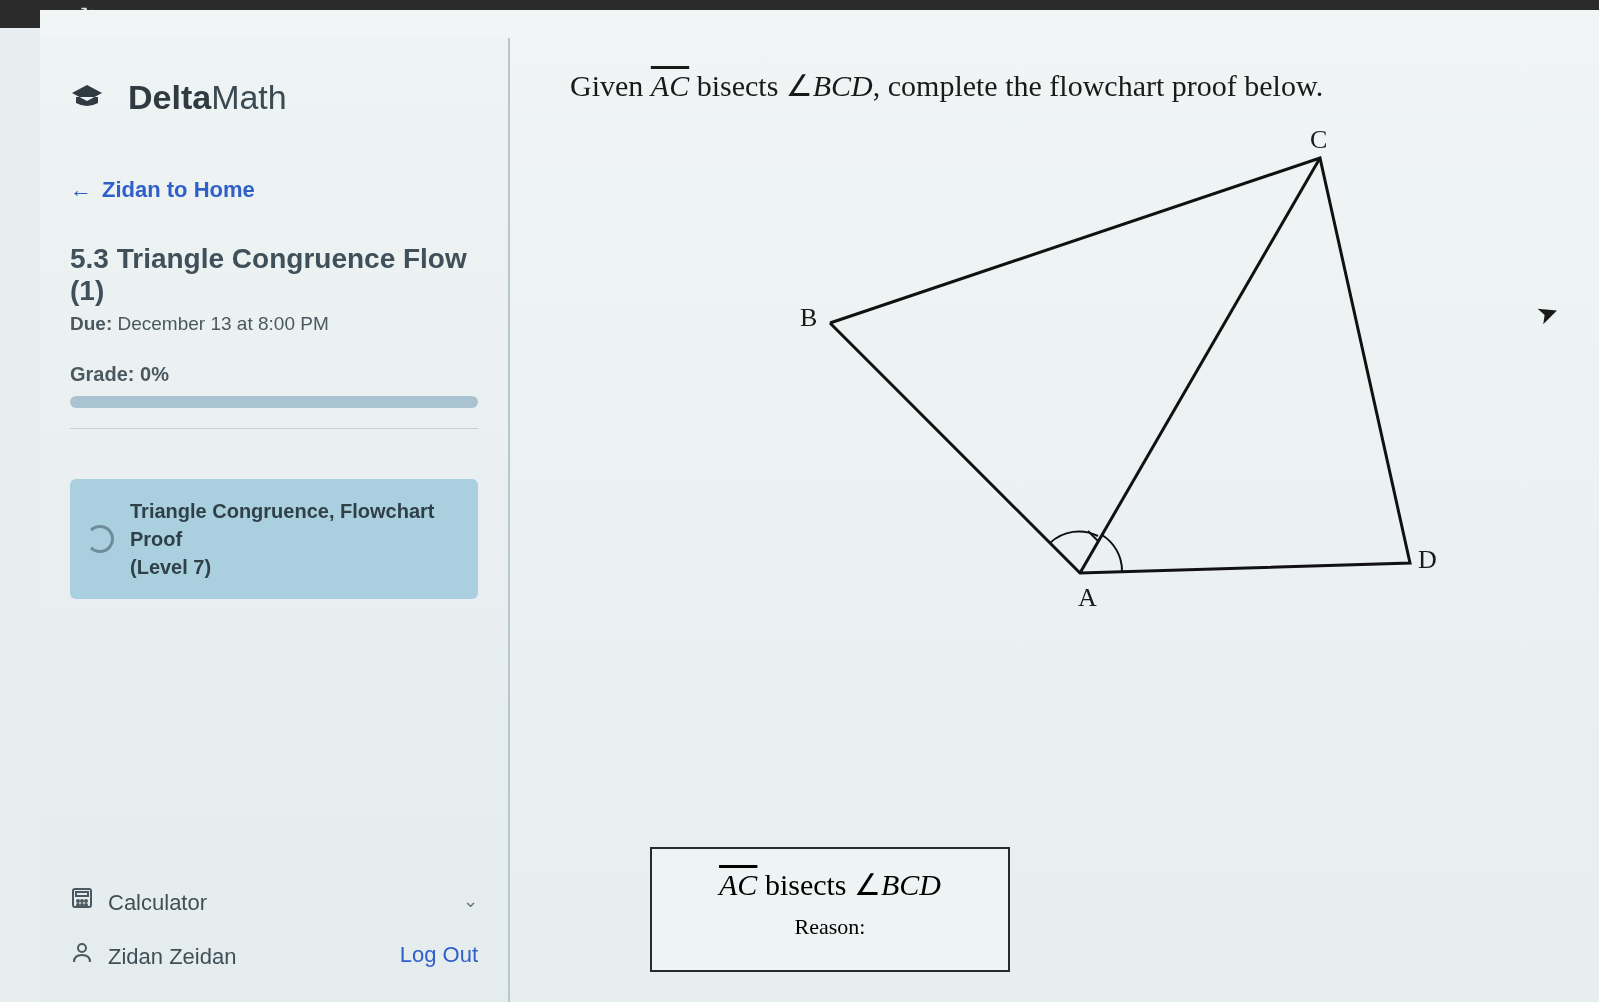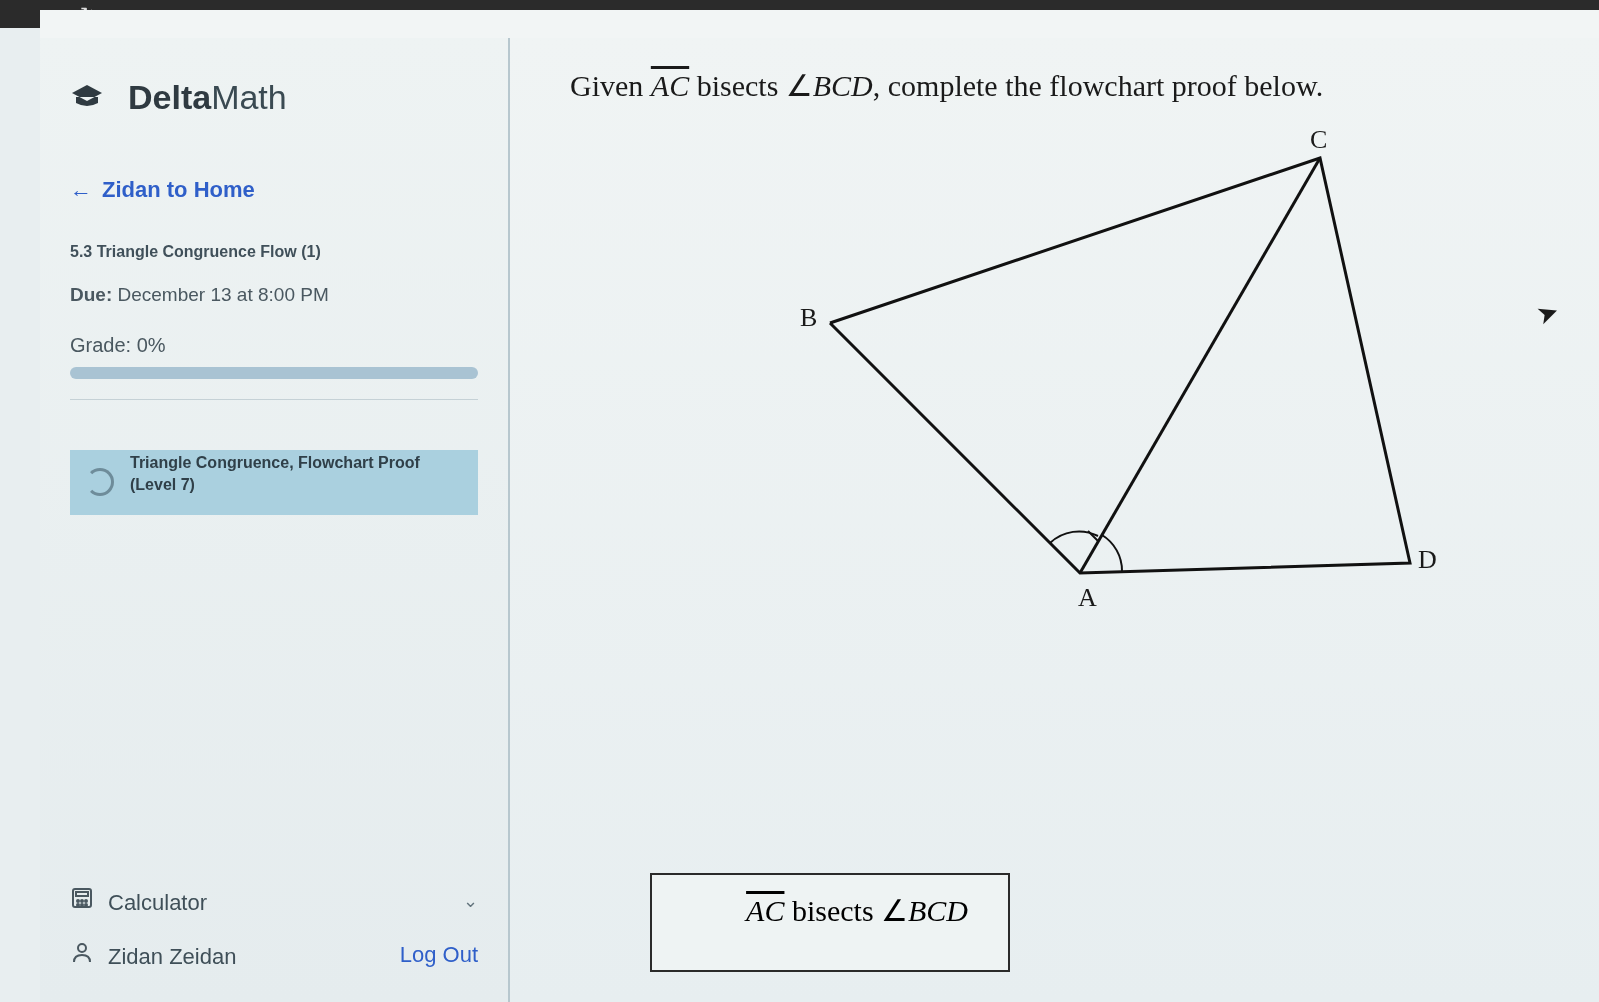--- a/index.html
+++ b/index.html
@@ -54,43 +54,43 @@
   .back-link {
     color: #2f5fc9;
     font-size: 22px;
     font-weight: 600;
     display: flex;
     align-items: center;
     gap: 10px;
     margin-bottom: 40px;
   }
   .assignment-title {
-    font-size: 16px;
+    font-size: 28px;
     font-weight: 700;
     color: #40505a;
-    margin-bottom: 23px;
+    margin-bottom: 6px;
   }
   .due-line { font-size: 19px; color: #4a5860; margin-bottom: 28px; }
   .due-line .lbl { font-weight: 600; }
-  .grade-line { font-size: 20px; color: #4a5860; margin-bottom: 10px; }
+  .grade-line { font-size: 20px; color: #4a5860; margin-bottom: 10px; font-weight: bold; }
   .progress-track {
     height: 12px;
     background: #a9c3d3;
     border-radius: 6px;
     margin-bottom: 20px;
   }
   .divider { border-top: 1px solid #c5d1d6; margin: 20px 0 50px; }
   .topic-card {
     background: #aad0df;
-    border-radius: 0;
-    padding: 2px 20px 18px 60px;
+    border-radius: 6px;
+    padding: 18px 20px 18px 60px;
     position: relative;
     color: #304049;
     font-weight: 700;
-    font-size: 16px;
+    font-size: 20px;
     line-height: 1.4;
   }
   .topic-card .cycle {
     position: absolute;
     left: 16px; top: 50%;
     transform: translateY(-50%);
     width: 28px; height: 28px;
     border: 3px solid #6e8c9a;
     border-radius: 50%;
     border-left-color: transparent;
@@ -146,21 +146,20 @@
     position: absolute;
     bottom: 30px;
     left: 140px;
     text-align: center;
   }
   .proof-box {
     border: 2px solid #2a2a2a;
     padding: 18px 40px 30px;
     background: #eef3f3;
     min-width: 360px;
-    text-align: right;
   }
   .proof-stmt {
     font-family: Georgia, serif;
     font-size: 30px;
     font-style: normal;
     margin-bottom: 12px;
   }
   .proof-stmt .overline { text-decoration: overline; font-style: italic; }
   .proof-stmt .italic { font-style: italic; }
   .reason-label { font-family: Georgia, serif; font-size: 22px; }
@@ -276,17 +275,18 @@
       <span class="pt-label" style="left:668px; top:412px;">D</span>
     </div>
 
     <span class="cursor-arrow">➤</span>
 
     <div class="proof-box-wrap">
       <div class="proof-box">
         <div class="proof-stmt">
           <span class="overline">AC</span><span> bisects </span><span>∠</span><span class="italic">BCD</span>
         </div>
+        <div class="reason-label">Reason:</div>
       </div>
     </div>
   </main>
 
 </div>
 
 </body></html>

